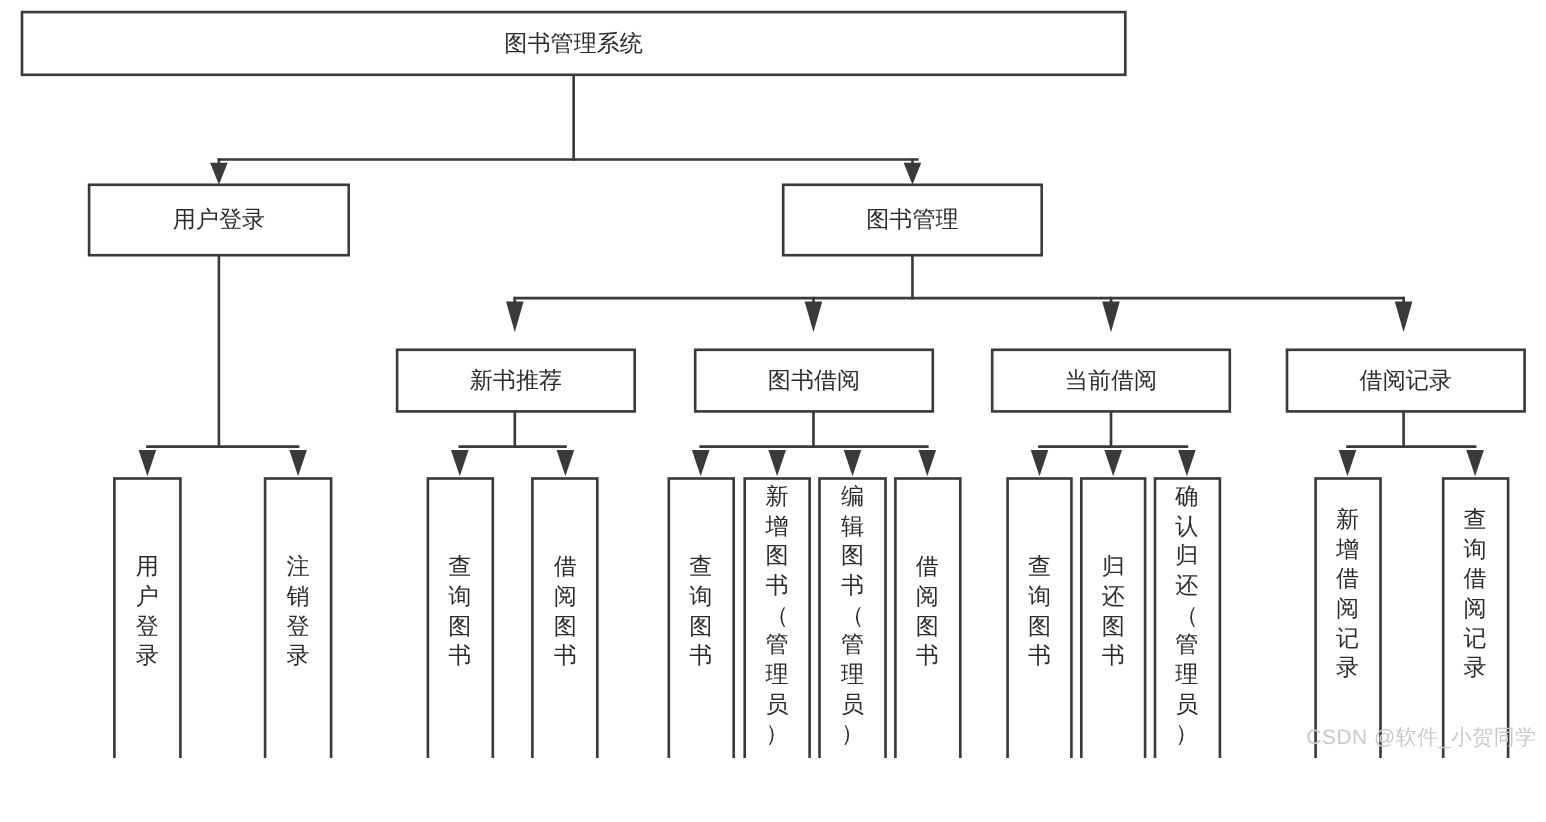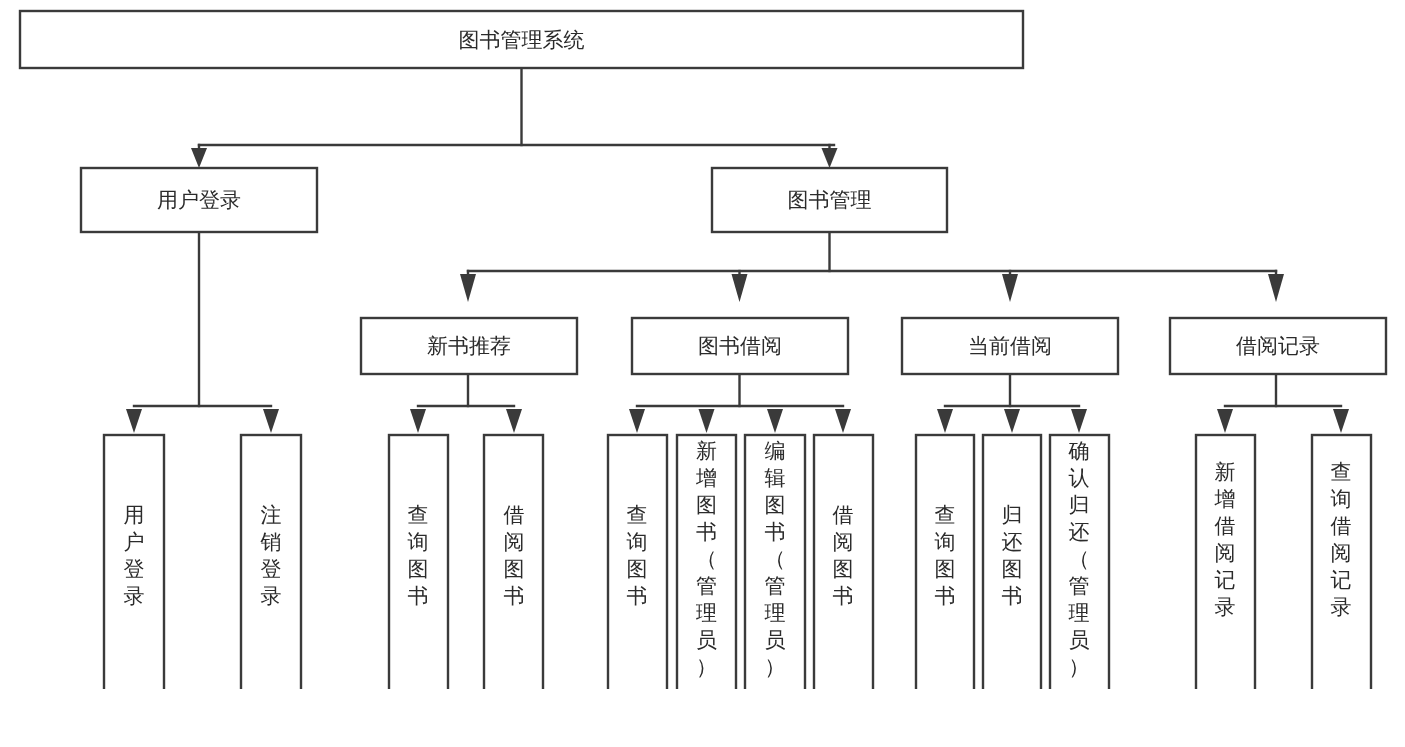--- a/index.html
+++ b/index.html
@@ -166,13 +166,14 @@
       <rect class="node-rect" x="1196" y="435" width="59" height="298"></rect>
       <text class="node-label-v" x="1225" y="479"><tspan x="1225" y="479">新</tspan><tspan x="1225" y="506">增</tspan><tspan x="1225" y="533">借</tspan><tspan x="1225" y="560">阅</tspan><tspan x="1225" y="587">记</tspan><tspan x="1225" y="614">录</tspan></text>
     </g>
     <g>
       <rect class="node-rect" x="1312" y="435" width="59" height="298"></rect>
       <text class="node-label-v" x="1341" y="479"><tspan x="1341" y="479">查</tspan><tspan x="1341" y="506">询</tspan><tspan x="1341" y="533">借</tspan><tspan x="1341" y="560">阅</tspan><tspan x="1341" y="587">记</tspan><tspan x="1341" y="614">录</tspan></text>
     </g>
 
   </svg>
 
+  <div class="wm">CSDN @软件_小贺同学</div>
 </div>
 
 </body></html>

